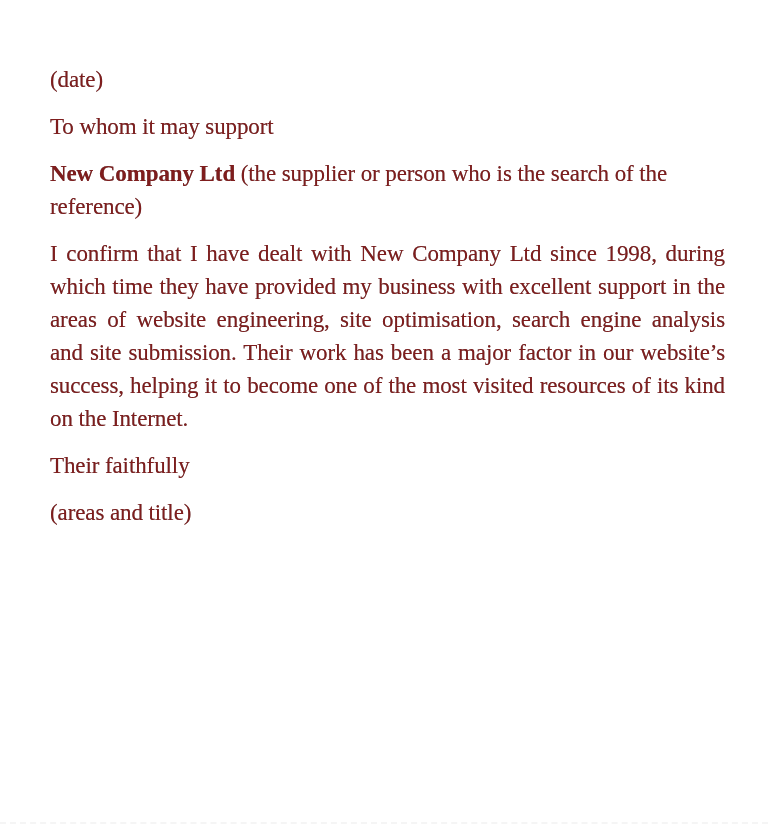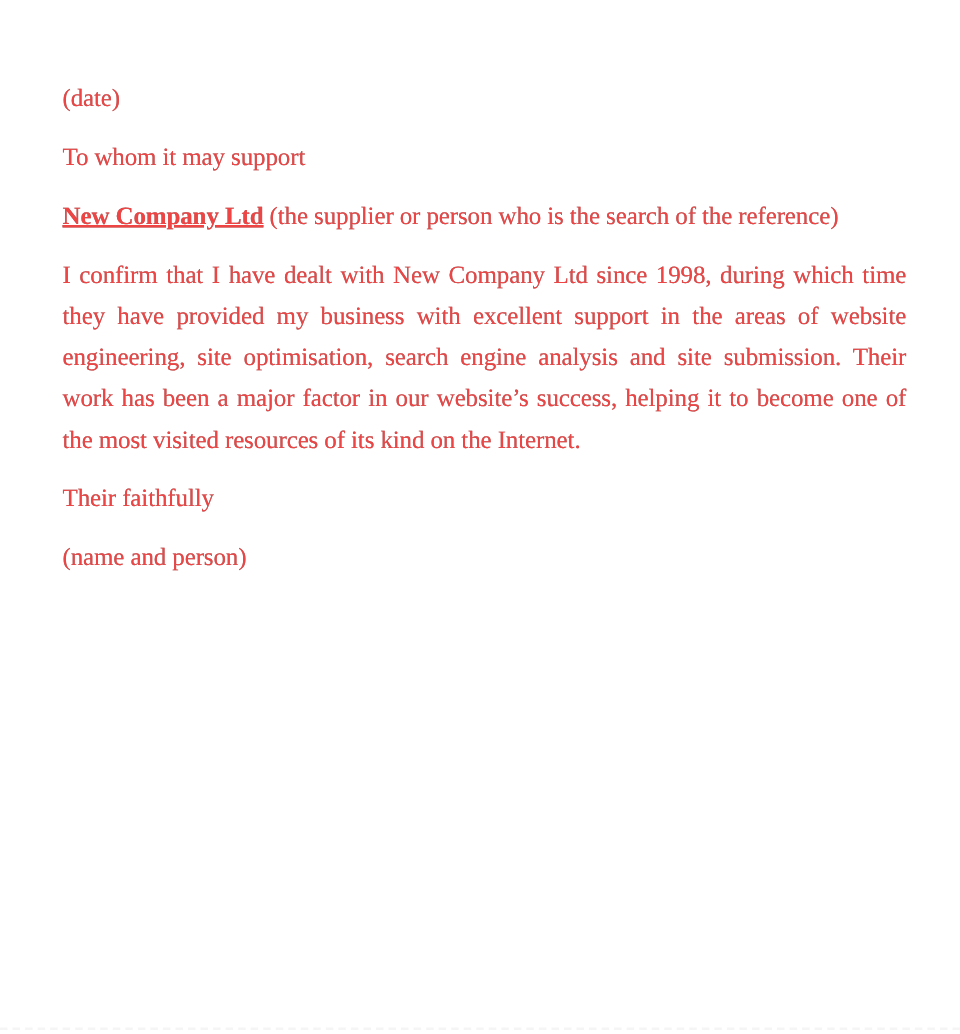--- a/index.html
+++ b/index.html
@@ -9,38 +9,37 @@
   }
   .page {
     position: relative;
     width: 768px;
     height: 827px;
     background: #ffffff;
     overflow: hidden;
     box-sizing: border-box;
     padding: 63px 43px 0 50px;
     font-family: "Liberation Serif", "DejaVu Serif", serif;
-    font-size: 20px;
-    color: #ef4444;
+    font-size: 23px;
+    color: #7f1d1d;
     letter-spacing: -0.1px;
     text-shadow: 0 0 0.4px rgba(30,30,30,0.55);
   }
   .page p {
     margin: 0 0 14px 0;
     line-height: 33px;
   }
   .line {
     text-align: left;
   }
   .para {
     text-align: justify;
   }
   .subject strong {
     font-weight: 700;
-    text-decoration: underline;
   }
   .scan-artifact {
     position: absolute;
     left: 0;
     right: 0;
     bottom: 3px;
     height: 0;
     border-top: 2px dashed rgba(120,120,120,0.07);
   }
 </style>
@@ -52,16 +51,16 @@
 
   <p class="line">To whom it may support</p>
 
   <p class="line subject"><strong>New Company Ltd</strong><span> (the supplier or person who is the search of the reference)</span></p>
 
   <p class="para">I confirm that I have dealt with New Company Ltd since 1998, during which time they have provided my business with excellent support in the areas of website engineering, site optimisation, search engine analysis and site submission. Their work has been a major factor in our website’s success, helping it to become one of the most visited resources of its kind on the Internet.</p>
 
 
   <p class="line">Their faithfully</p>
 
-  <p class="line">(name and person)</p>
+  <p class="line">(areas and title)</p>
 
   <div class="scan-artifact"></div>
 </div>
 
 </body></html>

